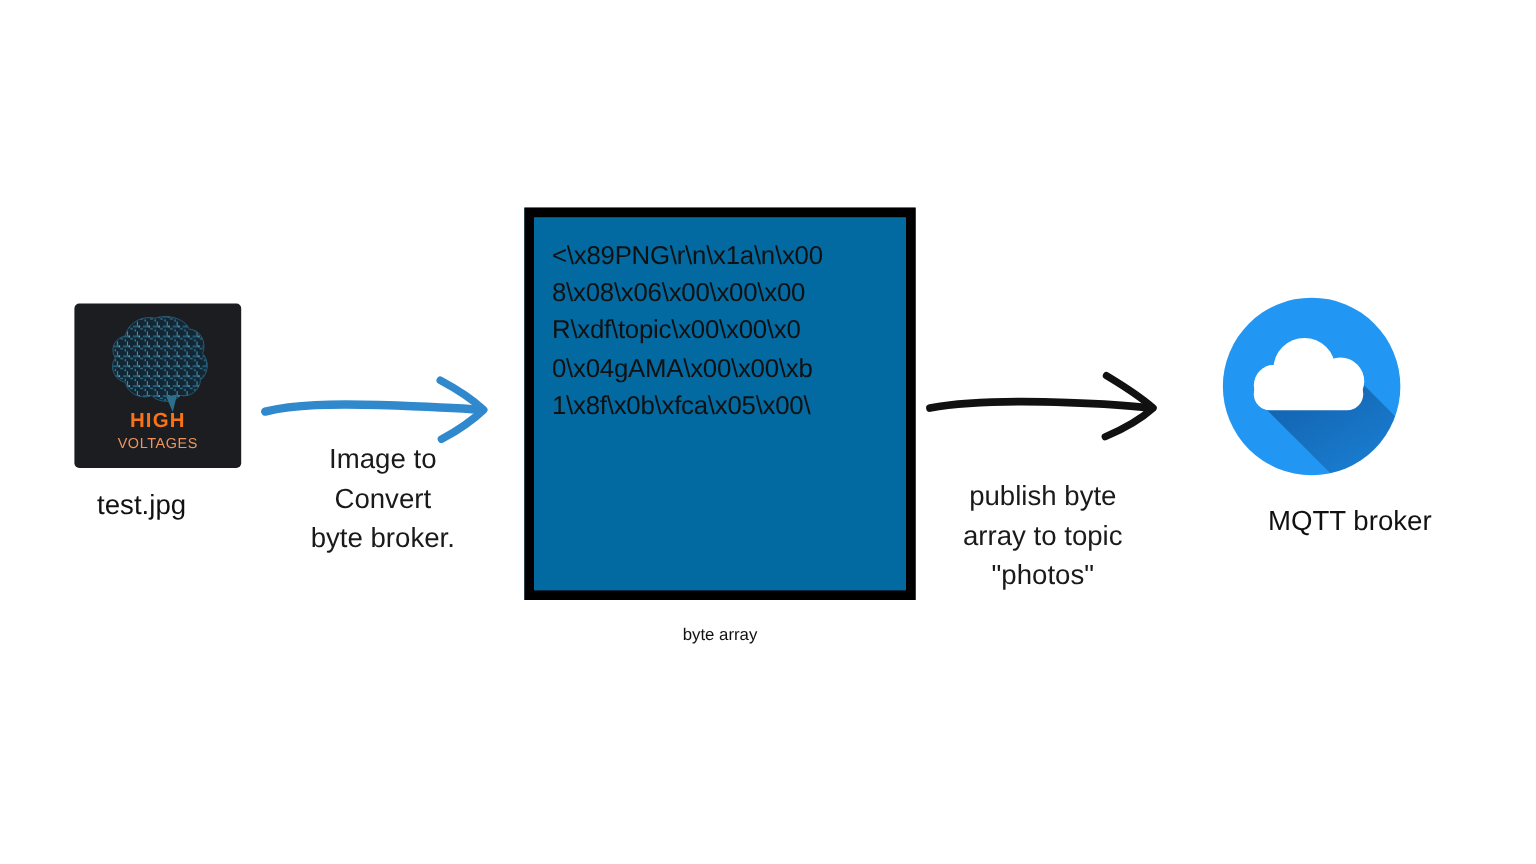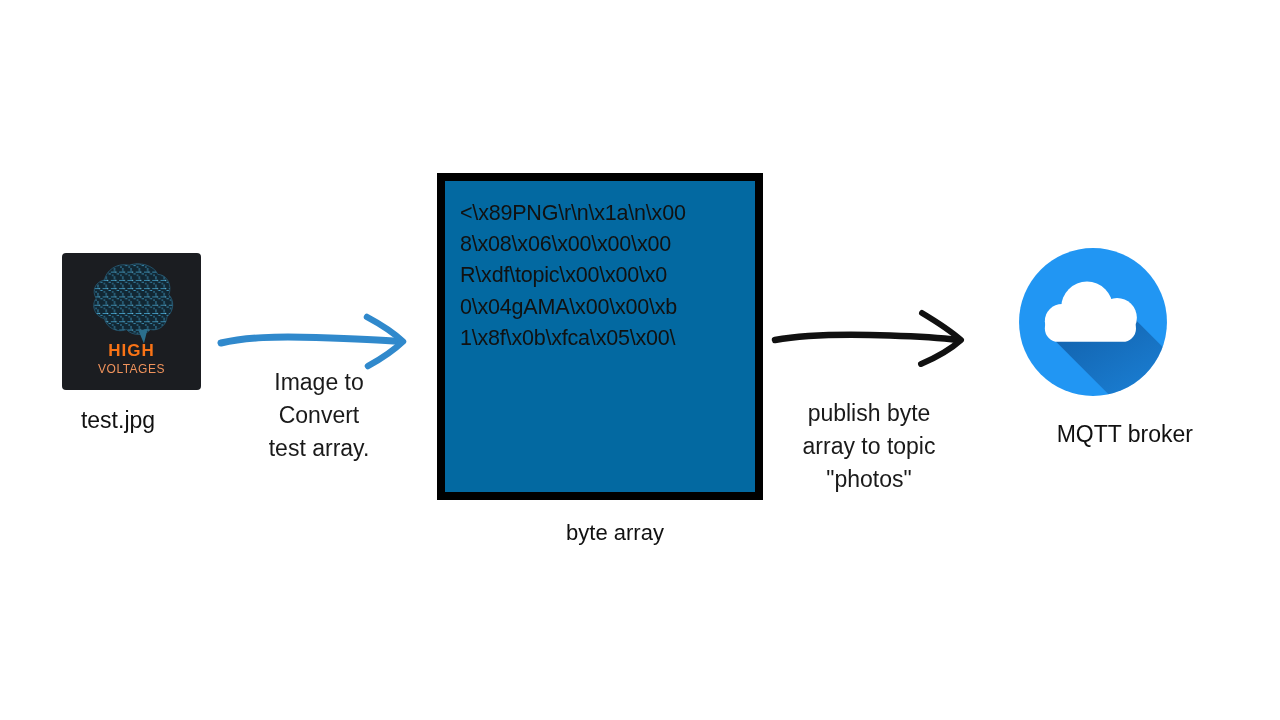--- a/index.html
+++ b/index.html
@@ -56,21 +56,21 @@
     background: #0369a1;
     padding: 17px 0 0 15px;
   }
   .byte-line {
     font-size: 21.5px;
     line-height: 31.2px;
     white-space: pre;
     color: #111;
     letter-spacing: -0.2px;
   }
-  .byte-caption { left: 452px; top: 520px; width: 326px; font-size: 22px; }
+  .byte-caption { left: 437px; top: 520px; width: 326px; font-size: 14px; }
 
   
   .mqtt-svg { left: 1007px; top: 236px; width: 172px; height: 172px; }
   .mqtt-caption { left: 993px; top: 421px; width: 200px; text-align: right; }
 </style>
 </head>
 <body>
 
 <div id="canvas">
 
@@ -95,21 +95,21 @@
 
   <svg class="abs arrow1-svg" viewBox="0 0 202 58">
     <g fill="none" stroke-linecap="round" stroke-linejoin="round" stroke="#3089cc">
       <path d="M5,31 C30,25 60,24.5 100,25.5 C130,26.5 160,27.5 184,29.5" stroke-width="7"></path>
       <path d="M151,5 C166,13 179,22 187,29.5 C177,39 163,48 152,54" stroke-width="6.5"></path>
     </g>
   </svg>
   <div class="abs arrow-label arrow1-label">
     <div>Image to</div>
     <div>Convert</div>
-    <div>test array.</div>
+    <div>byte broker.</div>
   </div>
 
   <div class="abs byte-box">
     <div class="byte-line">&lt;\x89PNG\r\n\x1a\n\x00</div>
     <div class="byte-line">8\x08\x06\x00\x00\x00</div>
     <div class="byte-line">R\xdf\topic\x00\x00\x0</div>
     <div class="byte-line">0\x04gAMA\x00\x00\xb</div>
     <div class="byte-line">1\x8f\x0b\xfca\x05\x00\</div>
   </div>
   <div class="abs caption byte-caption">byte array</div>

